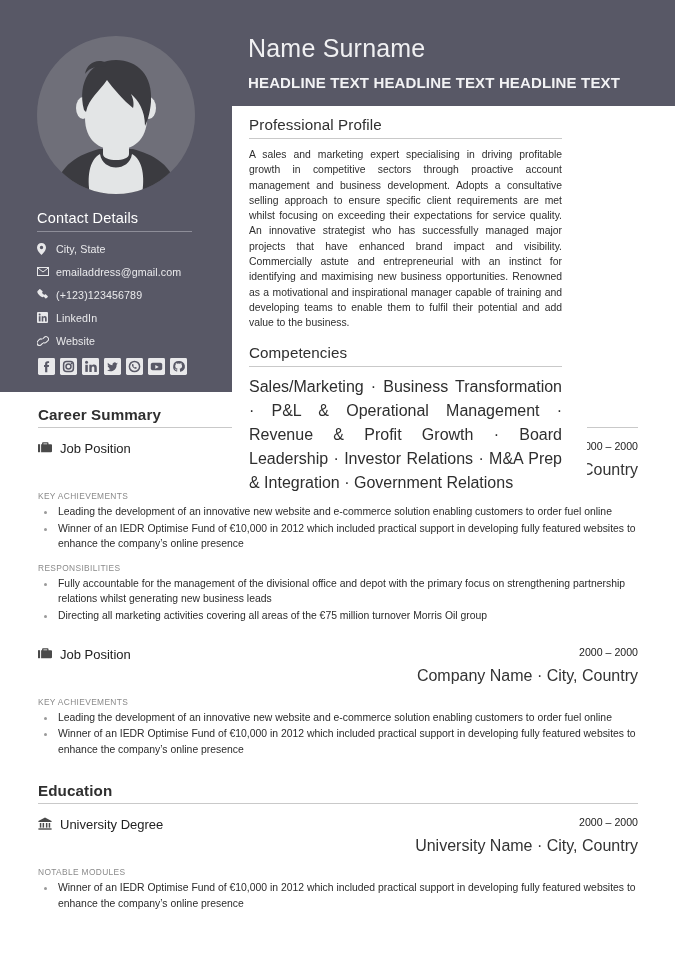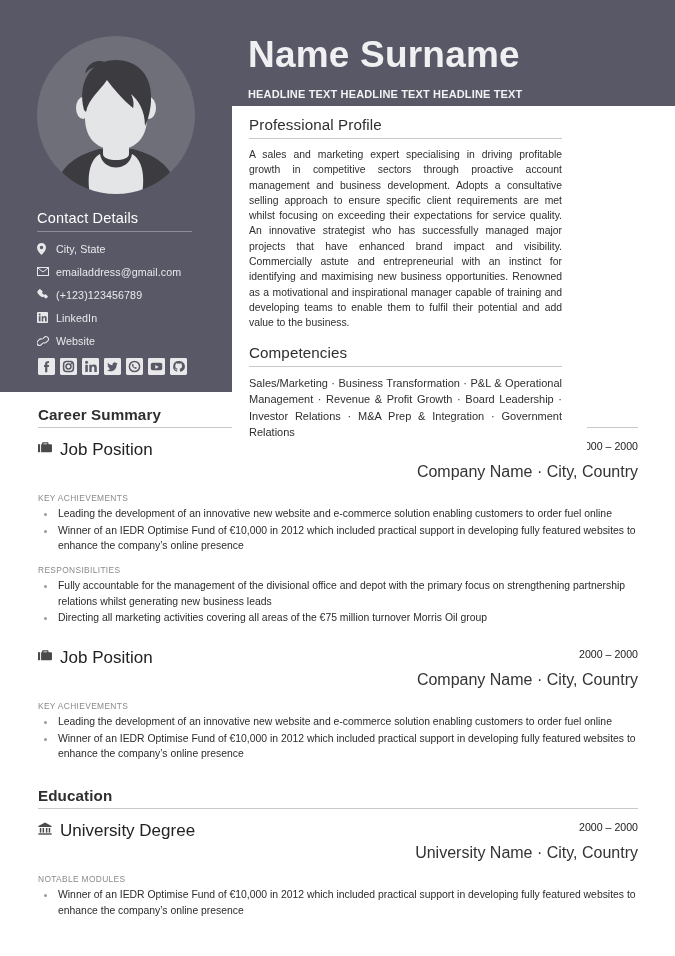--- a/index.html
+++ b/index.html
@@ -42,30 +42,30 @@
   }
 
   
   .header-text {
     position: absolute;
     left: 248px; top: 34px;
     width: 410px;
     z-index: 4;
   }
   .name {
-    font-size: 37px;
-    font-weight: bold;
+    font-size: 25px;
+    font-weight: normal;
     color: #f0f0f2;
     letter-spacing: 0.2px;
     line-height: 1.15;
     margin: 0;
   }
   .headline {
     margin-top: 11px;
-    font-size: 11px;
+    font-size: 15px;
     font-weight: bold;
     color: #f2f2f4;
     letter-spacing: 0.15px;
   }
 
   
   .contact-block {
     position: absolute;
     left: 37px; top: 210px;
     width: 172px;
@@ -142,21 +142,21 @@
   }
   .profile-text {
     font-size: 10.4px;
     line-height: 1.47;
     color: #2e2e2e;
     text-align: justify;
     margin-bottom: 13px;
     margin-top: 7px;
   }
   .competency-text {
-    font-size: 11px;
+    font-size: 16px;
     line-height: 1.5;
     color: #2e2e2e;
     text-align: justify;
   }
 
   
   .body-wrap {
     position: absolute;
     left: 38px; top: 406px;
     width: 600px;
@@ -182,21 +182,21 @@
   .entry-ico {
     width: 22px;
     flex: 0 0 22px;
     color: #4a4a4a;
     padding-top: 1px;
   }
   .entry-main {
     flex: 1 1 auto;
   }
   .entry-title {
-    font-size: 17px;
+    font-size: 13px;
     color: #222222;
     line-height: 1.25;
     margin-top: 24px;
   }
   .entry-sub {
     font-size: 16px;
     color: #333333;
     margin-top: 2px;
     margin-left: 3px;
     line-height: 1.25;

